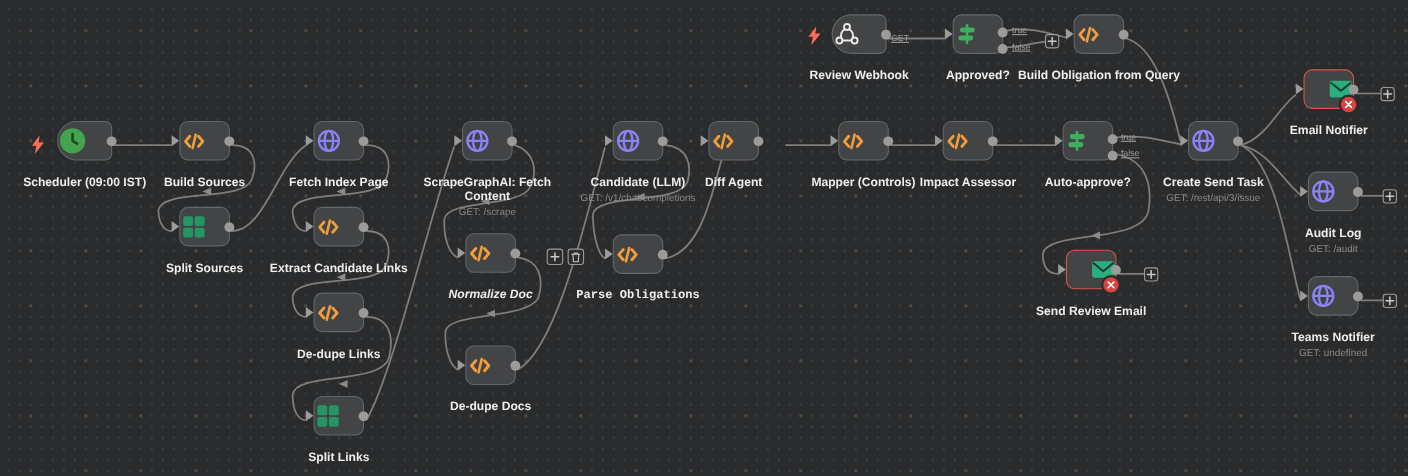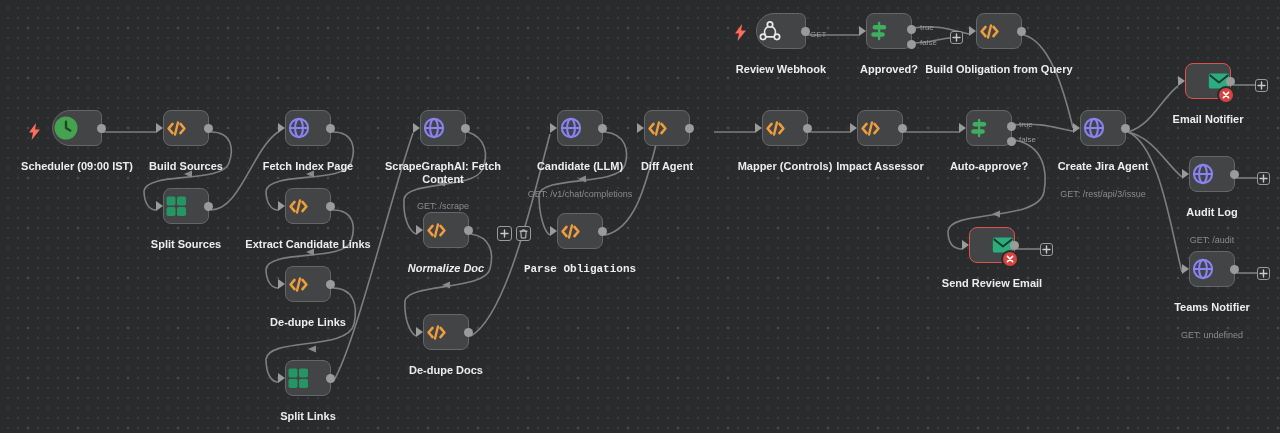--- a/index.html
+++ b/index.html
@@ -28,21 +28,21 @@
     z-index:2; cursor:pointer;
   }
   .node.trigger { width:50px; border-radius:23px 8px 8px 23px; }
   .node.error { border:1.5px solid #dd534b;padding-left:20px; }
   .node .icon { display:flex; align-items:center; justify-content:center; }
   .label-wrap {
     position:absolute; top:49px; left:50%; transform:translateX(-50%);
     width:150px; text-align:center; pointer-events:none; z-index:3;
   }
   .node-label { color:#ededed; font-size:11px; font-weight:700; line-height:12.5px; }
-  .node-sub { color:#8b8b8b; font-size:9px; font-weight:400; line-height:11px; margin-top:16px; }
+  .node-sub { color:#8b8b8b; font-size:9px; font-weight:400; line-height:11px; margin-top:2px; }
   .out-dot {
     position:absolute; right:-5px; top:50%; margin-top:-4.5px;
     width:9px; height:9px; border-radius:50%; background:#9b9b9b; z-index:3;
   }
   .out-dot.d1 { top:15px; margin-top:-4.5px; }
   .out-dot.d2 { top:30px; margin-top:-4.5px; }
   .in-arrow {
     position:absolute; left:-8px; top:50%; margin-top:-5px; width:0; height:0;
     border-top:5px solid transparent; border-bottom:5px solid transparent;
     border-left:7px solid #9b9b9b; z-index:3;
@@ -51,21 +51,21 @@
     position:absolute; right:-3px; bottom:-4px; width:14px; height:14px;
     border-radius:50%; background:#d64440; box-shadow:0 0 0 2px #2a2b2c;
     display:flex; align-items:center; justify-content:center; z-index:4;
   }
   .sq-btn {
     position:absolute; box-sizing:border-box;
     border:1.5px solid #9a9a9a; border-radius:3px; background:#2c2d2e;
     display:flex; align-items:center; justify-content:center;
     z-index:3; cursor:pointer;
   }
-  .edge-label { position:absolute; color:#999999; font-size:8px; line-height:9px; z-index:3; pointer-events:none; }
+  .edge-label { position:absolute; color:#999999; font-size:8px; line-height:9px; z-index:3; pointer-events:none;text-decoration:underline; }
   .bolt { position:absolute; z-index:3; }
 </style>
 </head>
 <body>
 
 <div class="canvas" id="canvas">
   <svg class="connections" id="connLayer" width="1280" height="433">
       <path d="M102,132 L156,132" class="conn"></path>
       <path d="M211,132 C232,132 234,149 229,163 C222,184 147,171 144,191 C144,204 150,210 156,210" class="conn"></path>
       <path d="M211,210 C240,210 252,150 278,132" class="conn"></path>
@@ -334,21 +334,21 @@
       <span class="icon">
         <svg width="26" height="26" viewBox="0 0 24 24">
           <circle cx="12" cy="12" r="8.4" stroke="#8b82f4" stroke-width="1.9" fill="none"></circle>
           <ellipse cx="12" cy="12" rx="3.6" ry="8.4" stroke="#8b82f4" stroke-width="1.9" fill="none"></ellipse>
           <path d="M3.6 12 H20.4" stroke="#8b82f4" stroke-width="1.9" fill="none"></path>
         </svg>
       </span>
       <span class="in-arrow"></span>
       <span class="out-dot"></span>
       <div class="label-wrap">
-        <div class="node-label">Create Jira Agent</div>
+        <div class="node-label">Create Send Task</div>
         <div class="node-sub">GET: /rest/api/3/issue</div>
       </div>
     </div>
     <div class="node error" style="left: 969px; top: 227px;">
       <span class="icon">
         <svg width="26" height="26" viewBox="0 0 24 24">
           <rect x="2.6" y="5" width="18.8" height="14" rx="2" fill="#2bae7e"></rect>
           <path d="M3.4 6.4 L12 13.4 L20.6 6.4" stroke="#173a2e" stroke-width="1.7" fill="none" stroke-linejoin="round"></path>
         </svg>
       </span>

